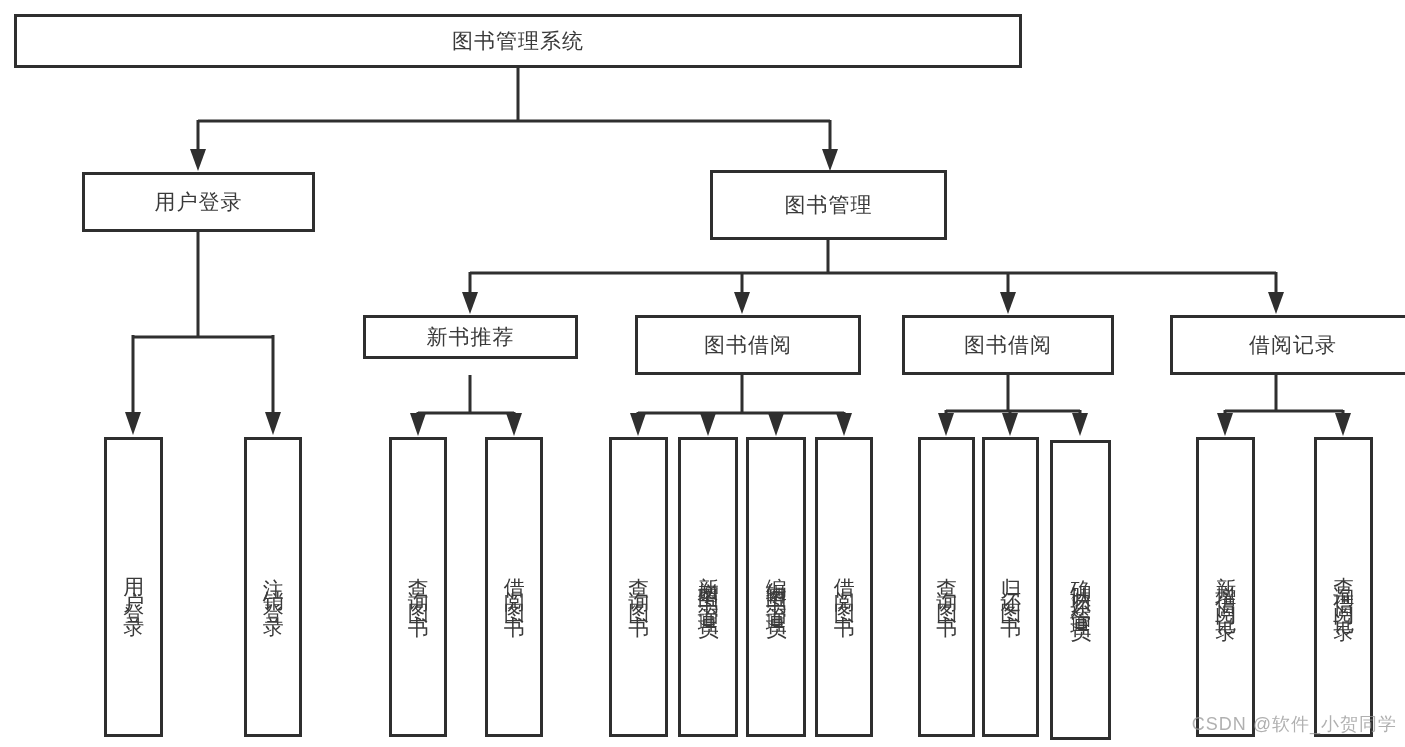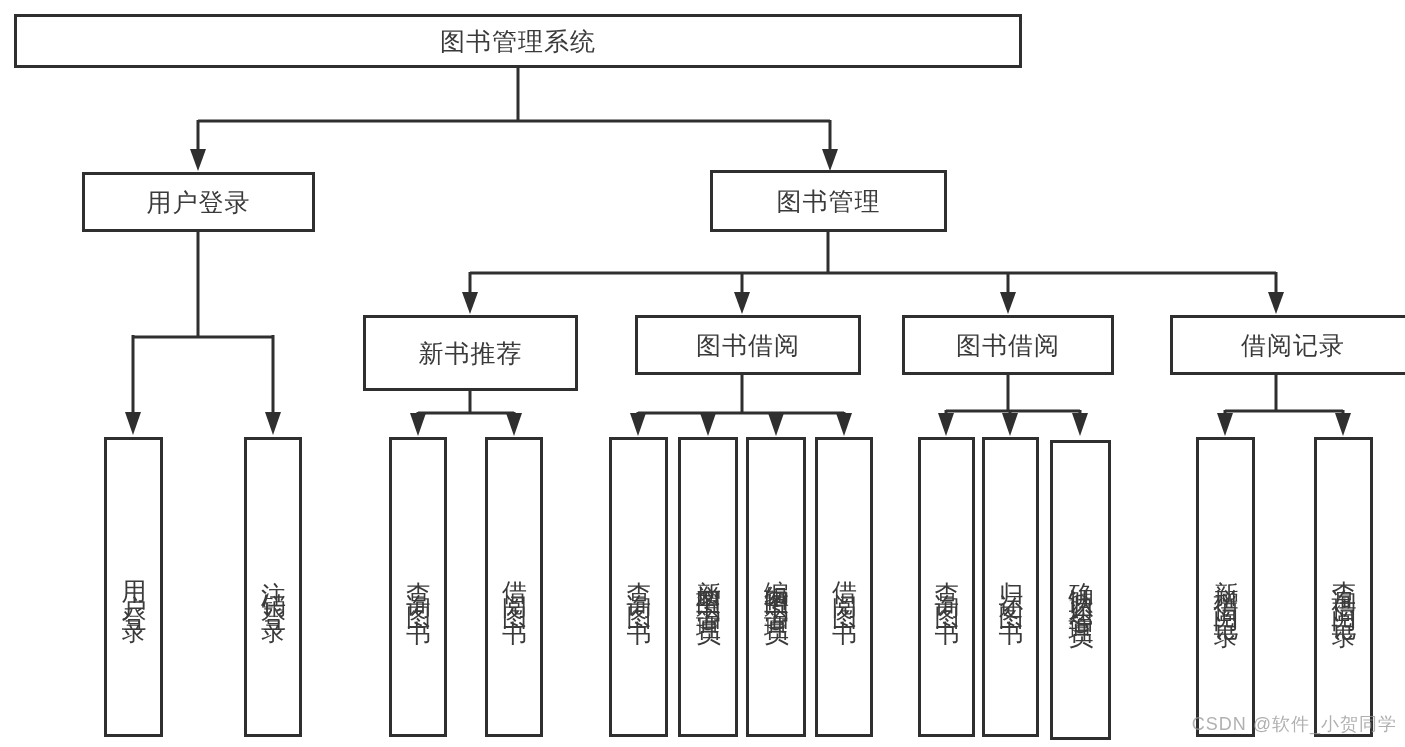--- a/index.html
+++ b/index.html
@@ -23,21 +23,21 @@
   }
   .box {
     position: absolute;
     box-sizing: border-box;
     background: #ffffff;
     border: 3px solid #2f2f2f;
     display: flex;
     align-items: center;
     justify-content: center;
     color: #3a3a3a;
-    font-size: 25px;
+    font-size: 21px;
     z-index: 2;
     letter-spacing: 1px;
   }
   .box .vt {
     writing-mode: vertical-rl;
     text-orientation: mixed;
     letter-spacing: 13px;
     line-height: 1.35;
   }
   .box .vt.ls6 { letter-spacing: 9px; }
@@ -105,25 +105,25 @@
     </g>
   </svg>
 
   <div class="box" style="left:14px; top:14px; width:1008px; height:54px;">
     <span>图书管理系统</span>
   </div>
 
   <div class="box" style="left:82px; top:172px; width:233px; height:60px;">
     <span>用户登录</span>
   </div>
-  <div class="box" style="left:710px; top:170px; width:237px; height:62px;">
+  <div class="box" style="left:710px; top:170px; width:237px; height:70px;">
     <span>图书管理</span>
   </div>
 
-  <div class="box" style="left:363px; top:315px; width:215px; height:76px;">
+  <div class="box" style="left:363px; top:315px; width:215px; height:44px;">
     <span>新书推荐</span>
   </div>
   <div class="box" style="left:635px; top:315px; width:226px; height:60px;">
     <span>图书借阅</span>
   </div>
   <div class="box" style="left:902px; top:315px; width:212px; height:60px;">
     <span>图书借阅</span>
   </div>
   <div class="box" style="left:1170px; top:315px; width:246px; height:60px;justify-content:center;">
     <span>借阅记录</span>

